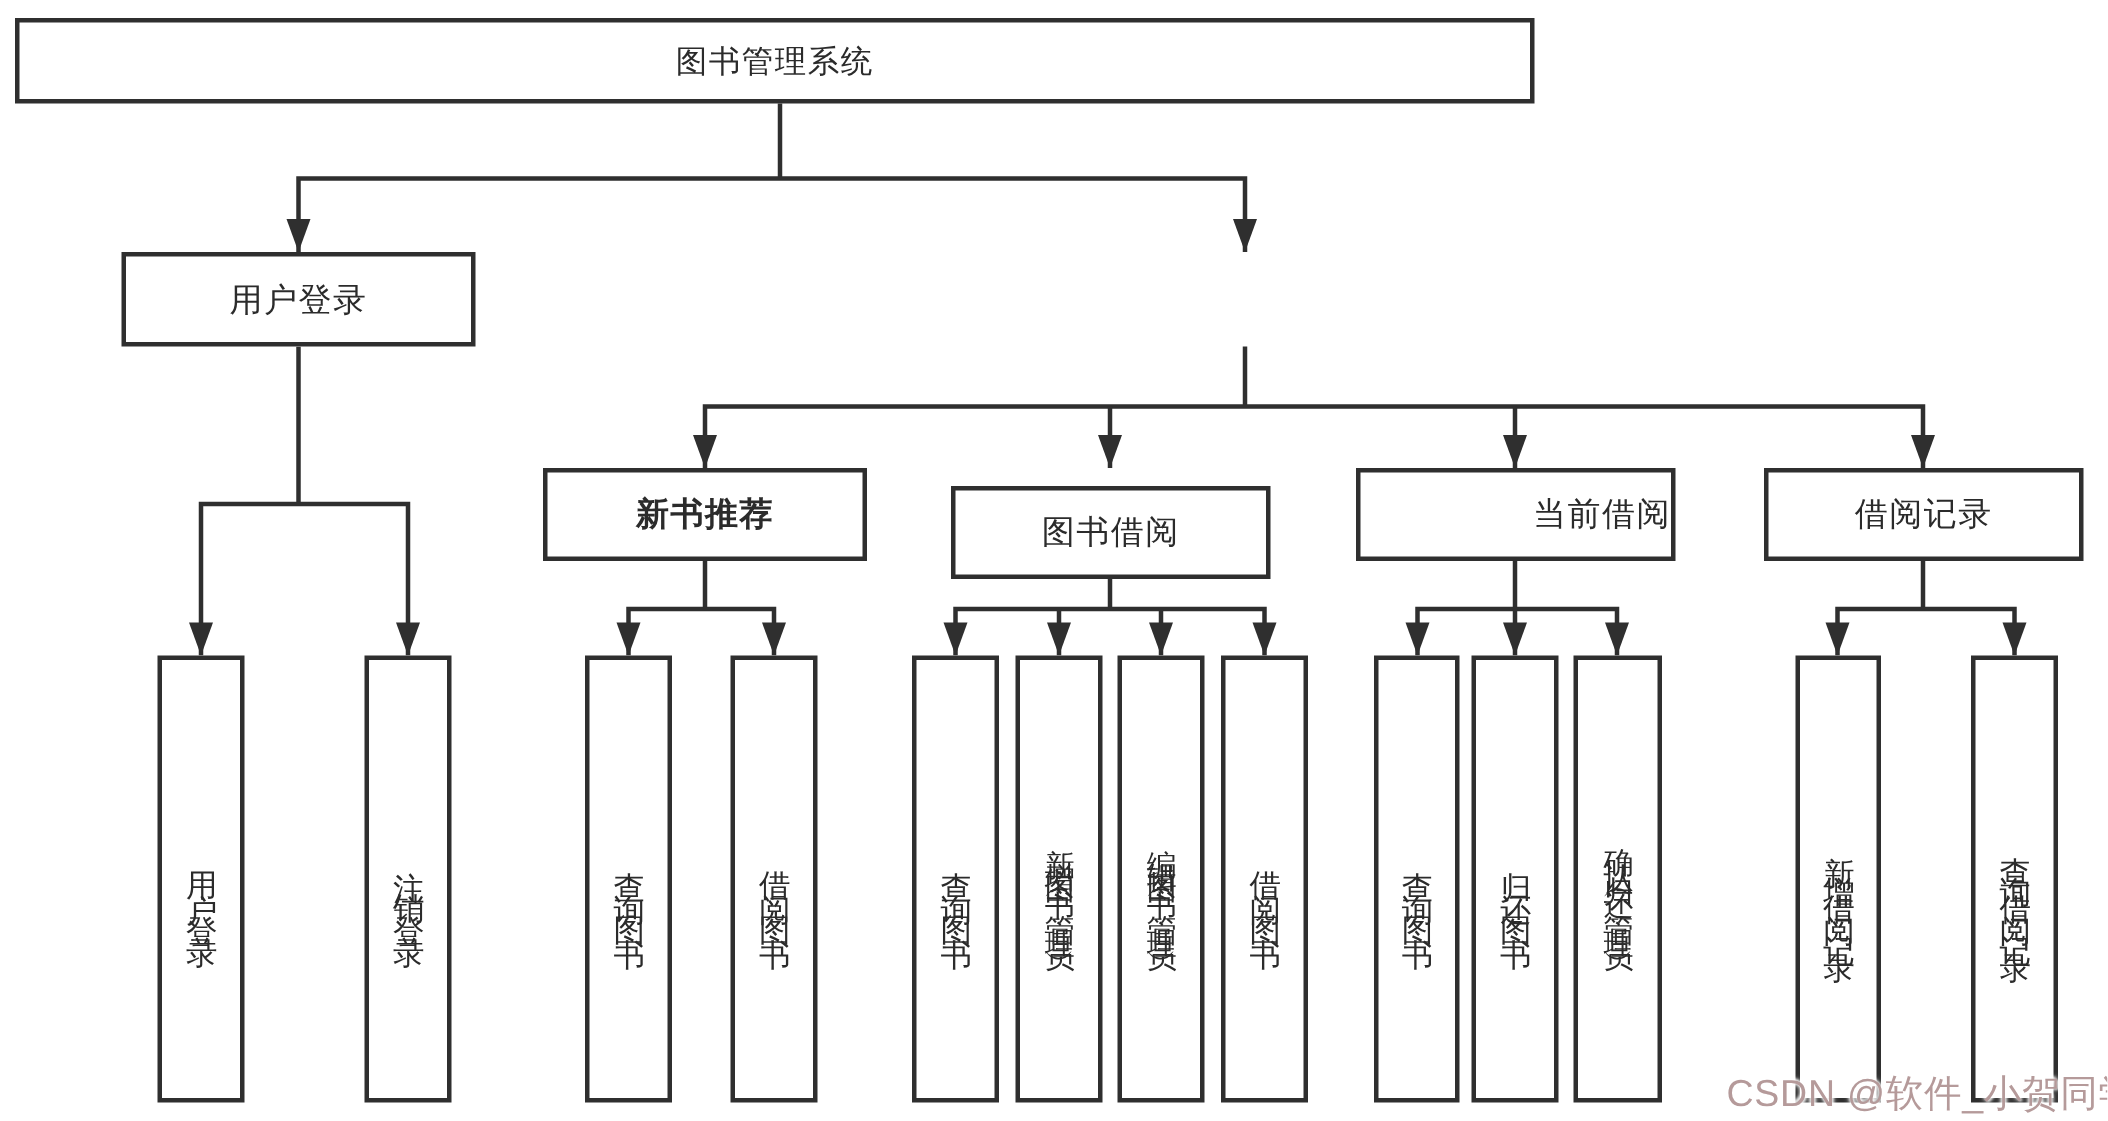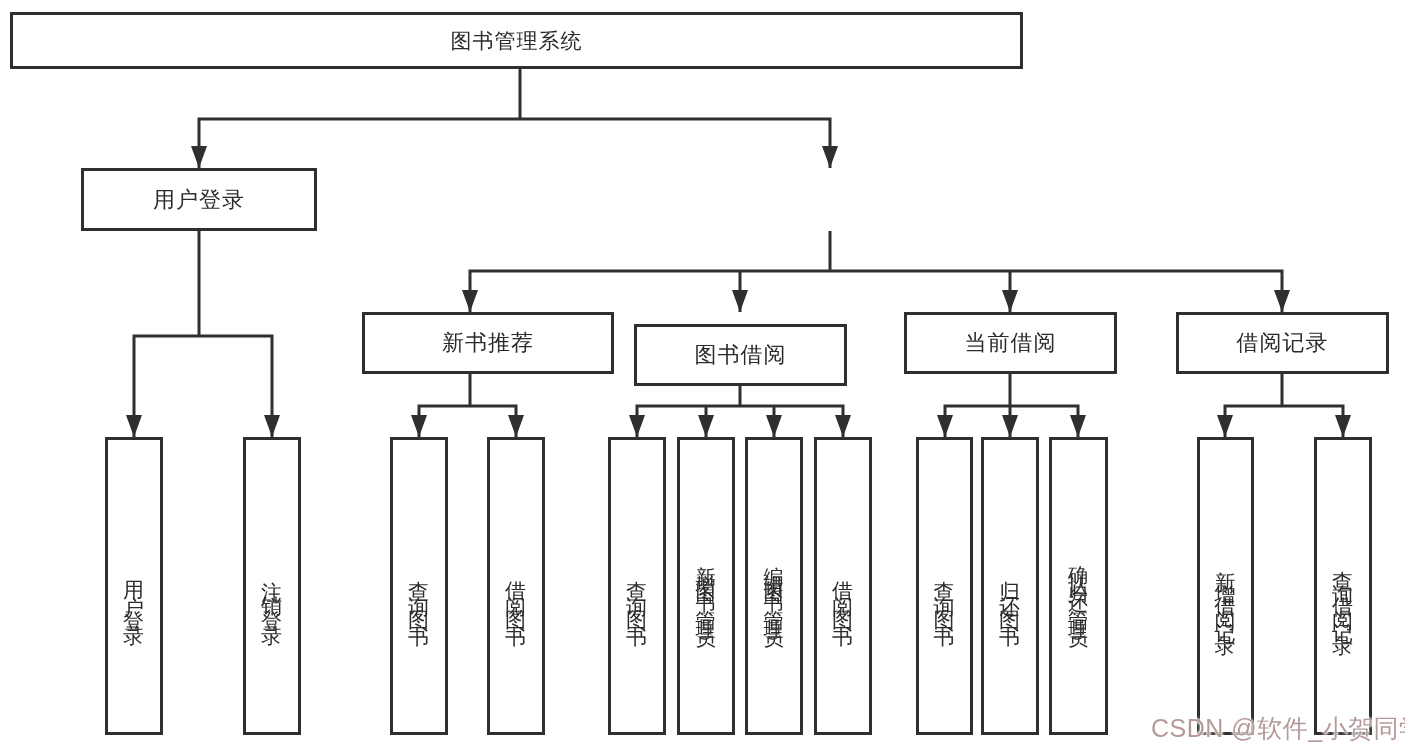--- a/index.html
+++ b/index.html
@@ -111,27 +111,27 @@
   </svg>
 
   <div class="node hbox root" style="left:10px; top:12px; width:1013px; height:57px;">
     <span>图书管理系统</span>
   </div>
 
   <div class="node hbox" style="left:81px; top:168px; width:236px; height:63px;">
     <span>用户登录</span>
   </div>
 
-  <div class="node hbox" style="left:362px; top:312px; width:252px; height:62px;">
+  <div class="node hbox" style="left:362px; top:312px; width:216px; height:62px;font-weight:bold;">
     <span>新书推荐</span>
   </div>
   <div class="node hbox" style="left:634px; top:324px; width:213px; height:62px;">
     <span>图书借阅</span>
   </div>
-  <div class="node hbox" style="left:904px; top:312px; width:213px; height:62px;">
+  <div class="node hbox" style="left:904px; top:312px; width:213px; height:62px;justify-content:flex-end;">
     <span>当前借阅</span>
   </div>
   <div class="node hbox" style="left:1176px; top:312px; width:213px; height:62px;">
     <span>借阅记录</span>
   </div>
 
   <div class="node vbox" style="left:105px; top:437px; width:58px; height:298px;">
     <span class="vtext sp4">用户登录</span>
   </div>
   <div class="node vbox" style="left:243px; top:437px; width:58px; height:298px;">

